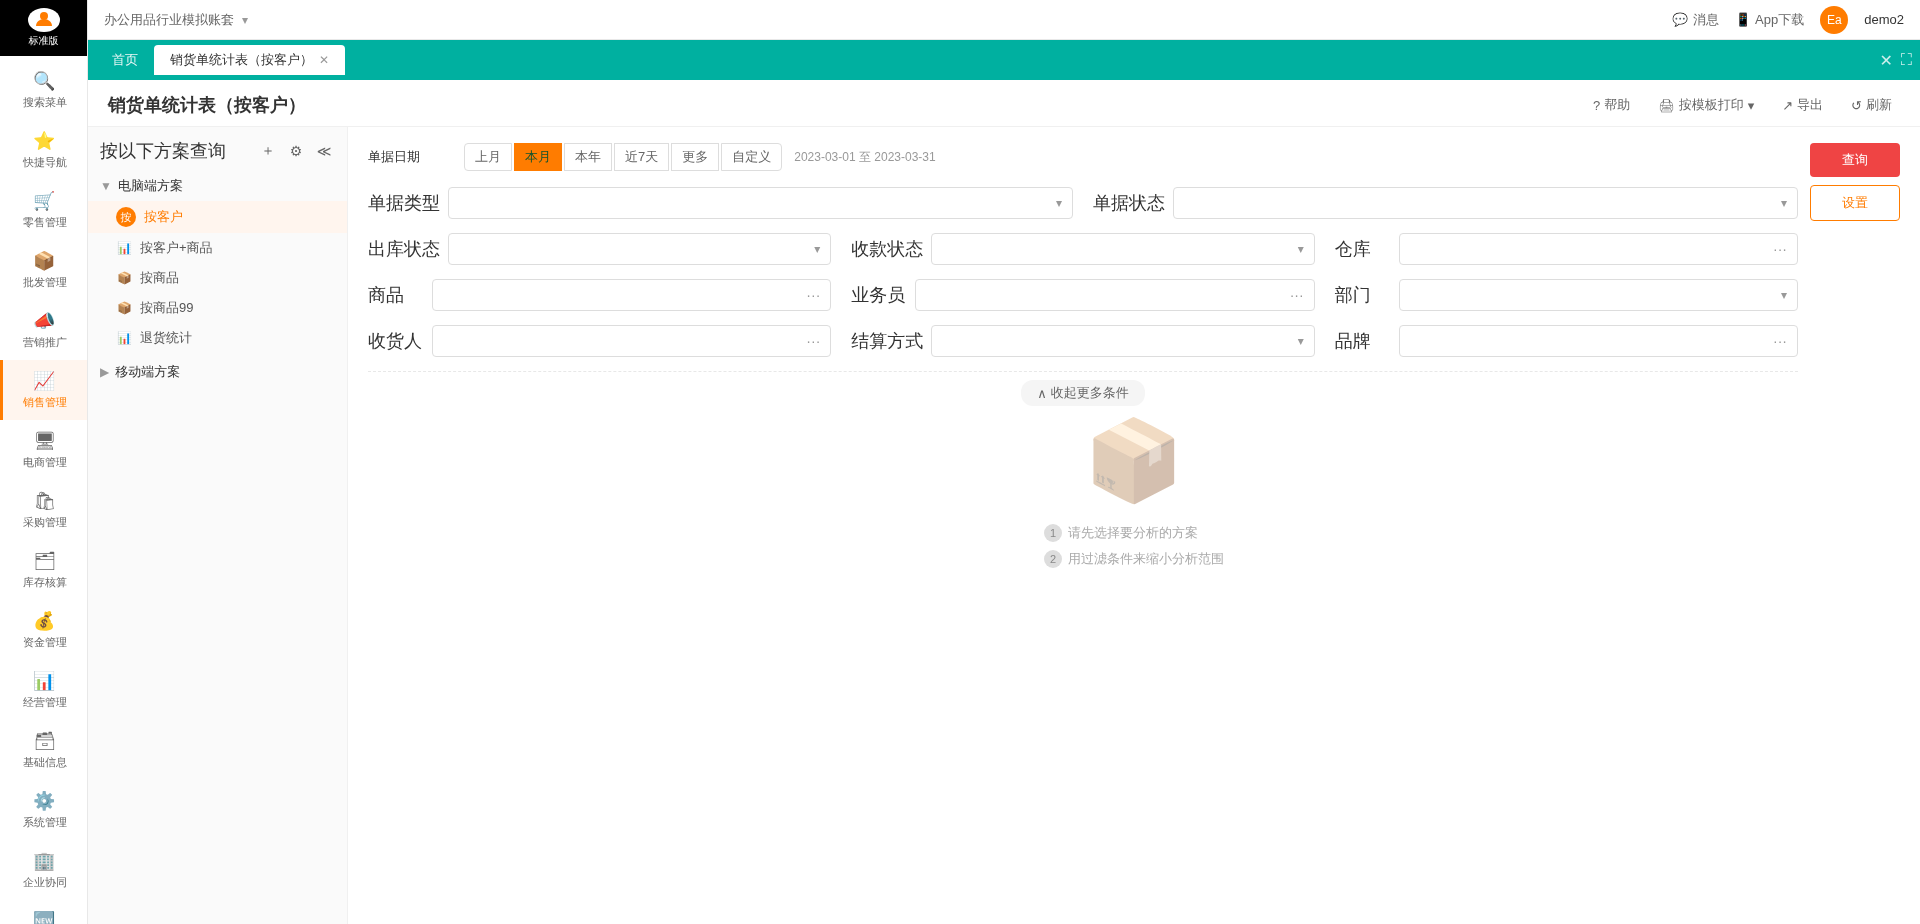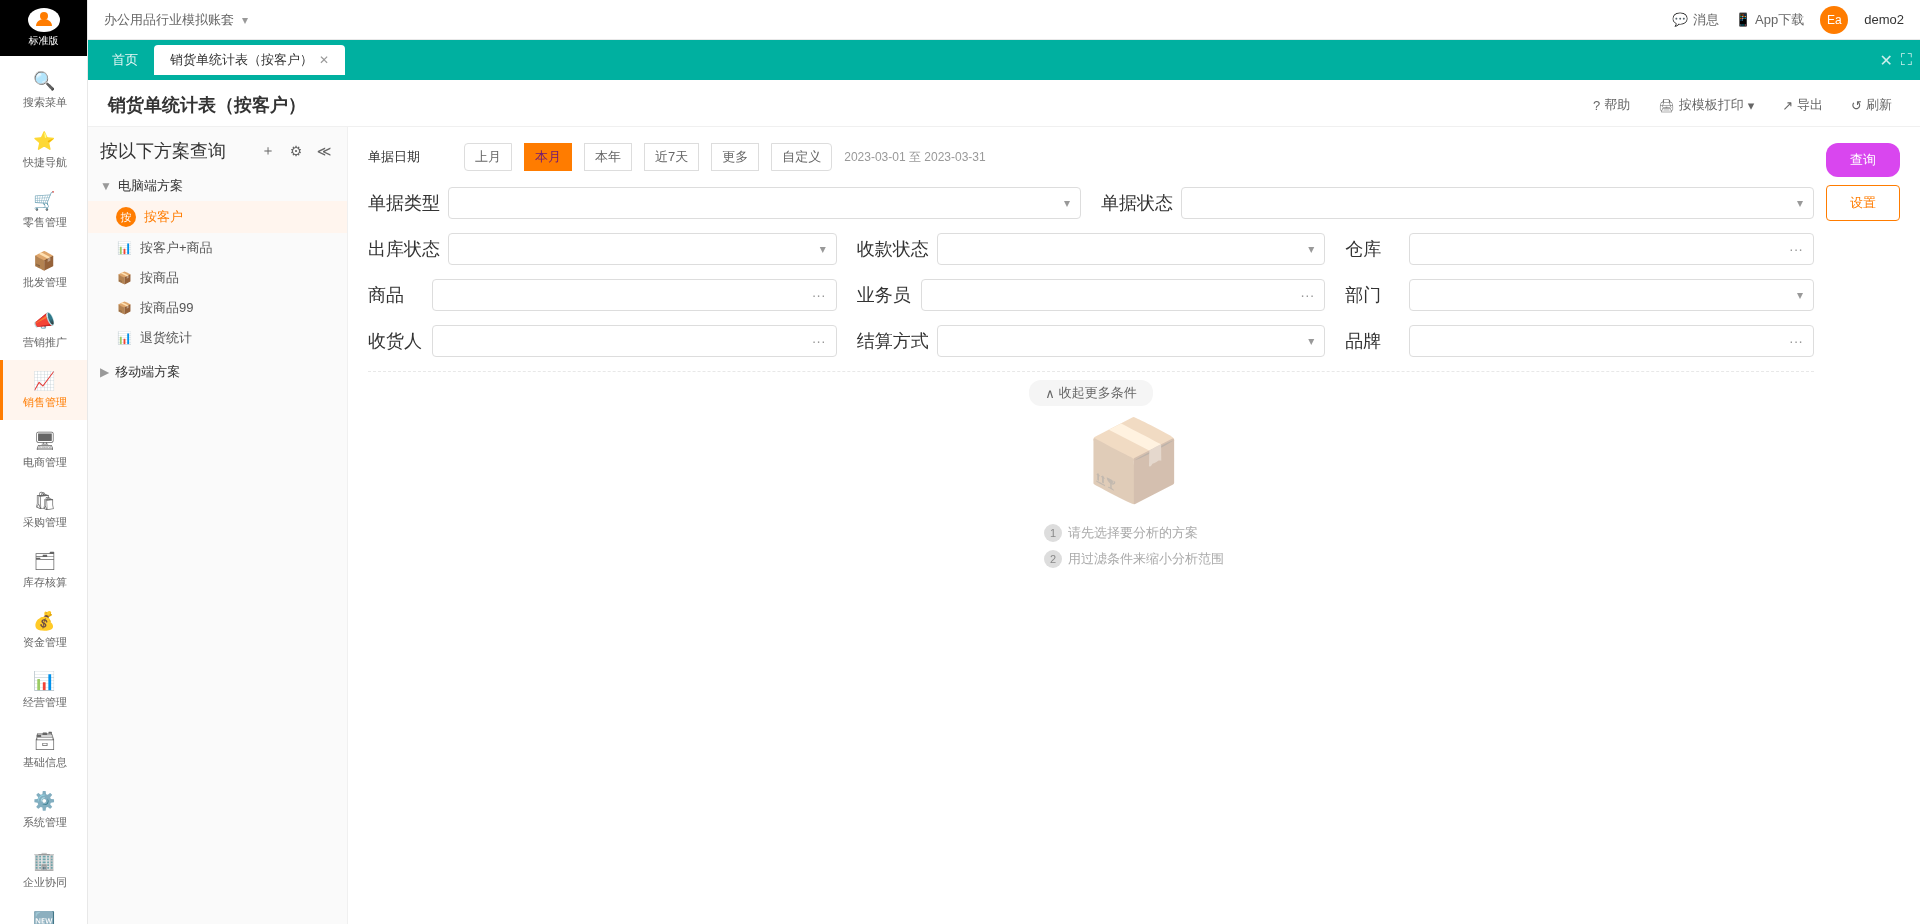--- a/index.html
+++ b/index.html
@@ -72,30 +72,30 @@
     .filter-item { display: flex; align-items: center; flex: 1; min-width: 0; }
     .filter-label { color: #333; font-size: 18px; white-space: nowrap; margin-right: 8px; min-width: 56px; }
     .filter-control { flex: 1; display: flex; align-items: center; border: 1px solid #ddd; border-radius: 4px; padding: 5px 10px; background: #fff; cursor: pointer; position: relative; min-height: 32px; }
     .filter-control .value { flex: 1; color: #333; font-size: 13px; }
     .filter-control .arrow { color: #999; font-size: 12px; margin-left: 6px; }
     .filter-control .dots { color: #999; font-size: 14px; cursor: pointer; }
 
     
     .date-row { display: flex; align-items: center; margin-bottom: 16px; }
     .date-label { color: #333; font-size: 13px; white-space: nowrap; margin-right: 8px; min-width: 56px; }
-    .date-tabs { display: flex; align-items: center; gap: 12px; padding-left: 32px; }
+    .date-tabs { display: flex; align-items: center; gap: 2px; padding-left: 32px; }
     .date-tab { padding: 4px 10px; font-size: 13px; cursor: pointer; color: #666; border: 1px solid #ddd; background: #fff; }
     .date-tab:first-child { border-radius: 4px 0 0 4px; }
     .date-tab:last-child { border-radius: 0 4px 4px 0; }
-    .date-tab.active { background: #ff7c00; color: #701a75; border-color: #ff7c00; }
+    .date-tab.active { background: #ff7c00; color: #14532d; border-color: #ff7c00; }
     .date-range { font-size: 12px; color: #999; margin-left: 12px; }
 
     
     .action-buttons { display: flex; flex-direction: column; gap: 8px; padding-left: 0; }
-    .btn-query { background: #d946ef; color: #fff; border: none; border-radius: 12px; padding: 8px 24px; font-size: 13px; cursor: pointer; font-family: inherit; }
+    .btn-query { background: #ef4444; color: #fff; border: none; border-radius: 4px; padding: 8px 32px; font-size: 13px; cursor: pointer; font-family: inherit; }
     .btn-settings { background: #fff; color: #ff7c00; border: 1px solid #ff7c00; border-radius: 4px; padding: 8px 20px; font-size: 13px; cursor: pointer; font-family: inherit; }
 
     
     .collapse-bar { display: flex; align-items: center; justify-content: center; padding: 8px; border-top: 1px dashed #e8e8e8; margin-top: 4px; }
     .collapse-btn { display: flex; align-items: center; gap: 4px; color: #666; cursor: pointer; font-size: 13px; background: #f5f5f5; padding: 4px 16px; border-radius: 12px; }
 
     
     .empty-area { flex: 1; display: flex; flex-direction: column; align-items: center; justify-content: center; color: #999; }
     .empty-icon { font-size: 80px; margin-bottom: 16px; opacity: 0.4; }
     .empty-tips { display: flex; flex-direction: column; gap: 8px; }

